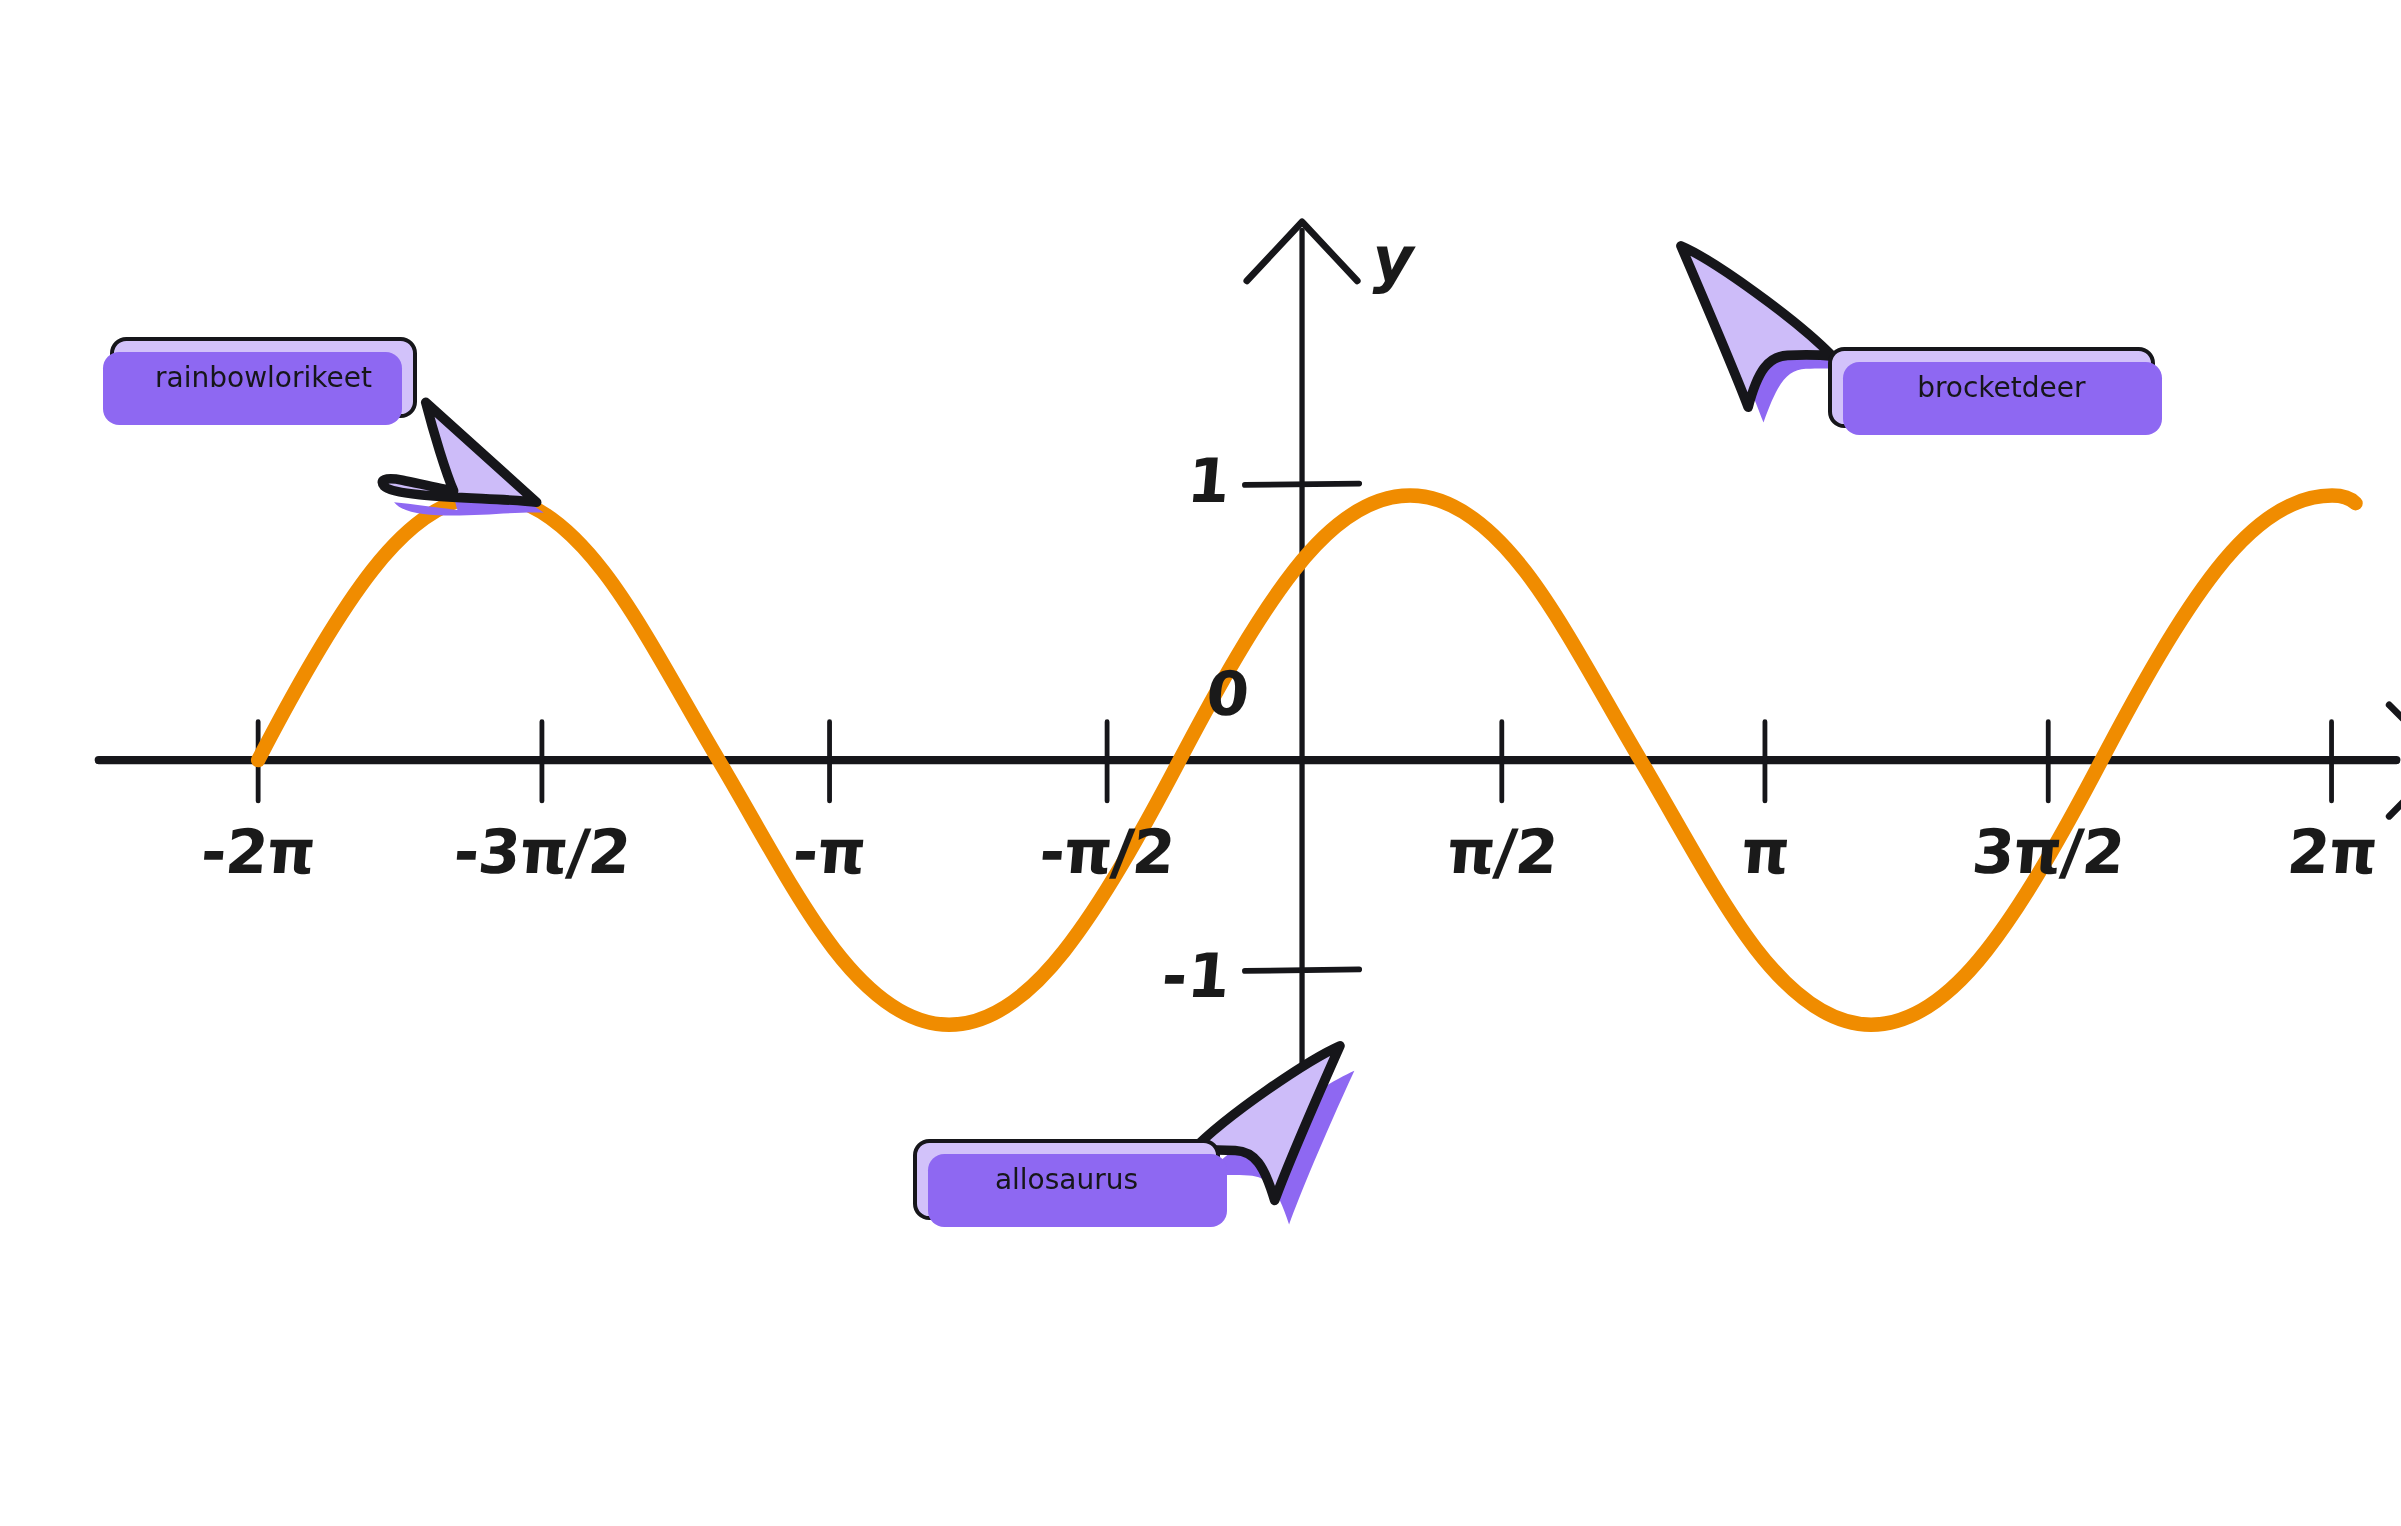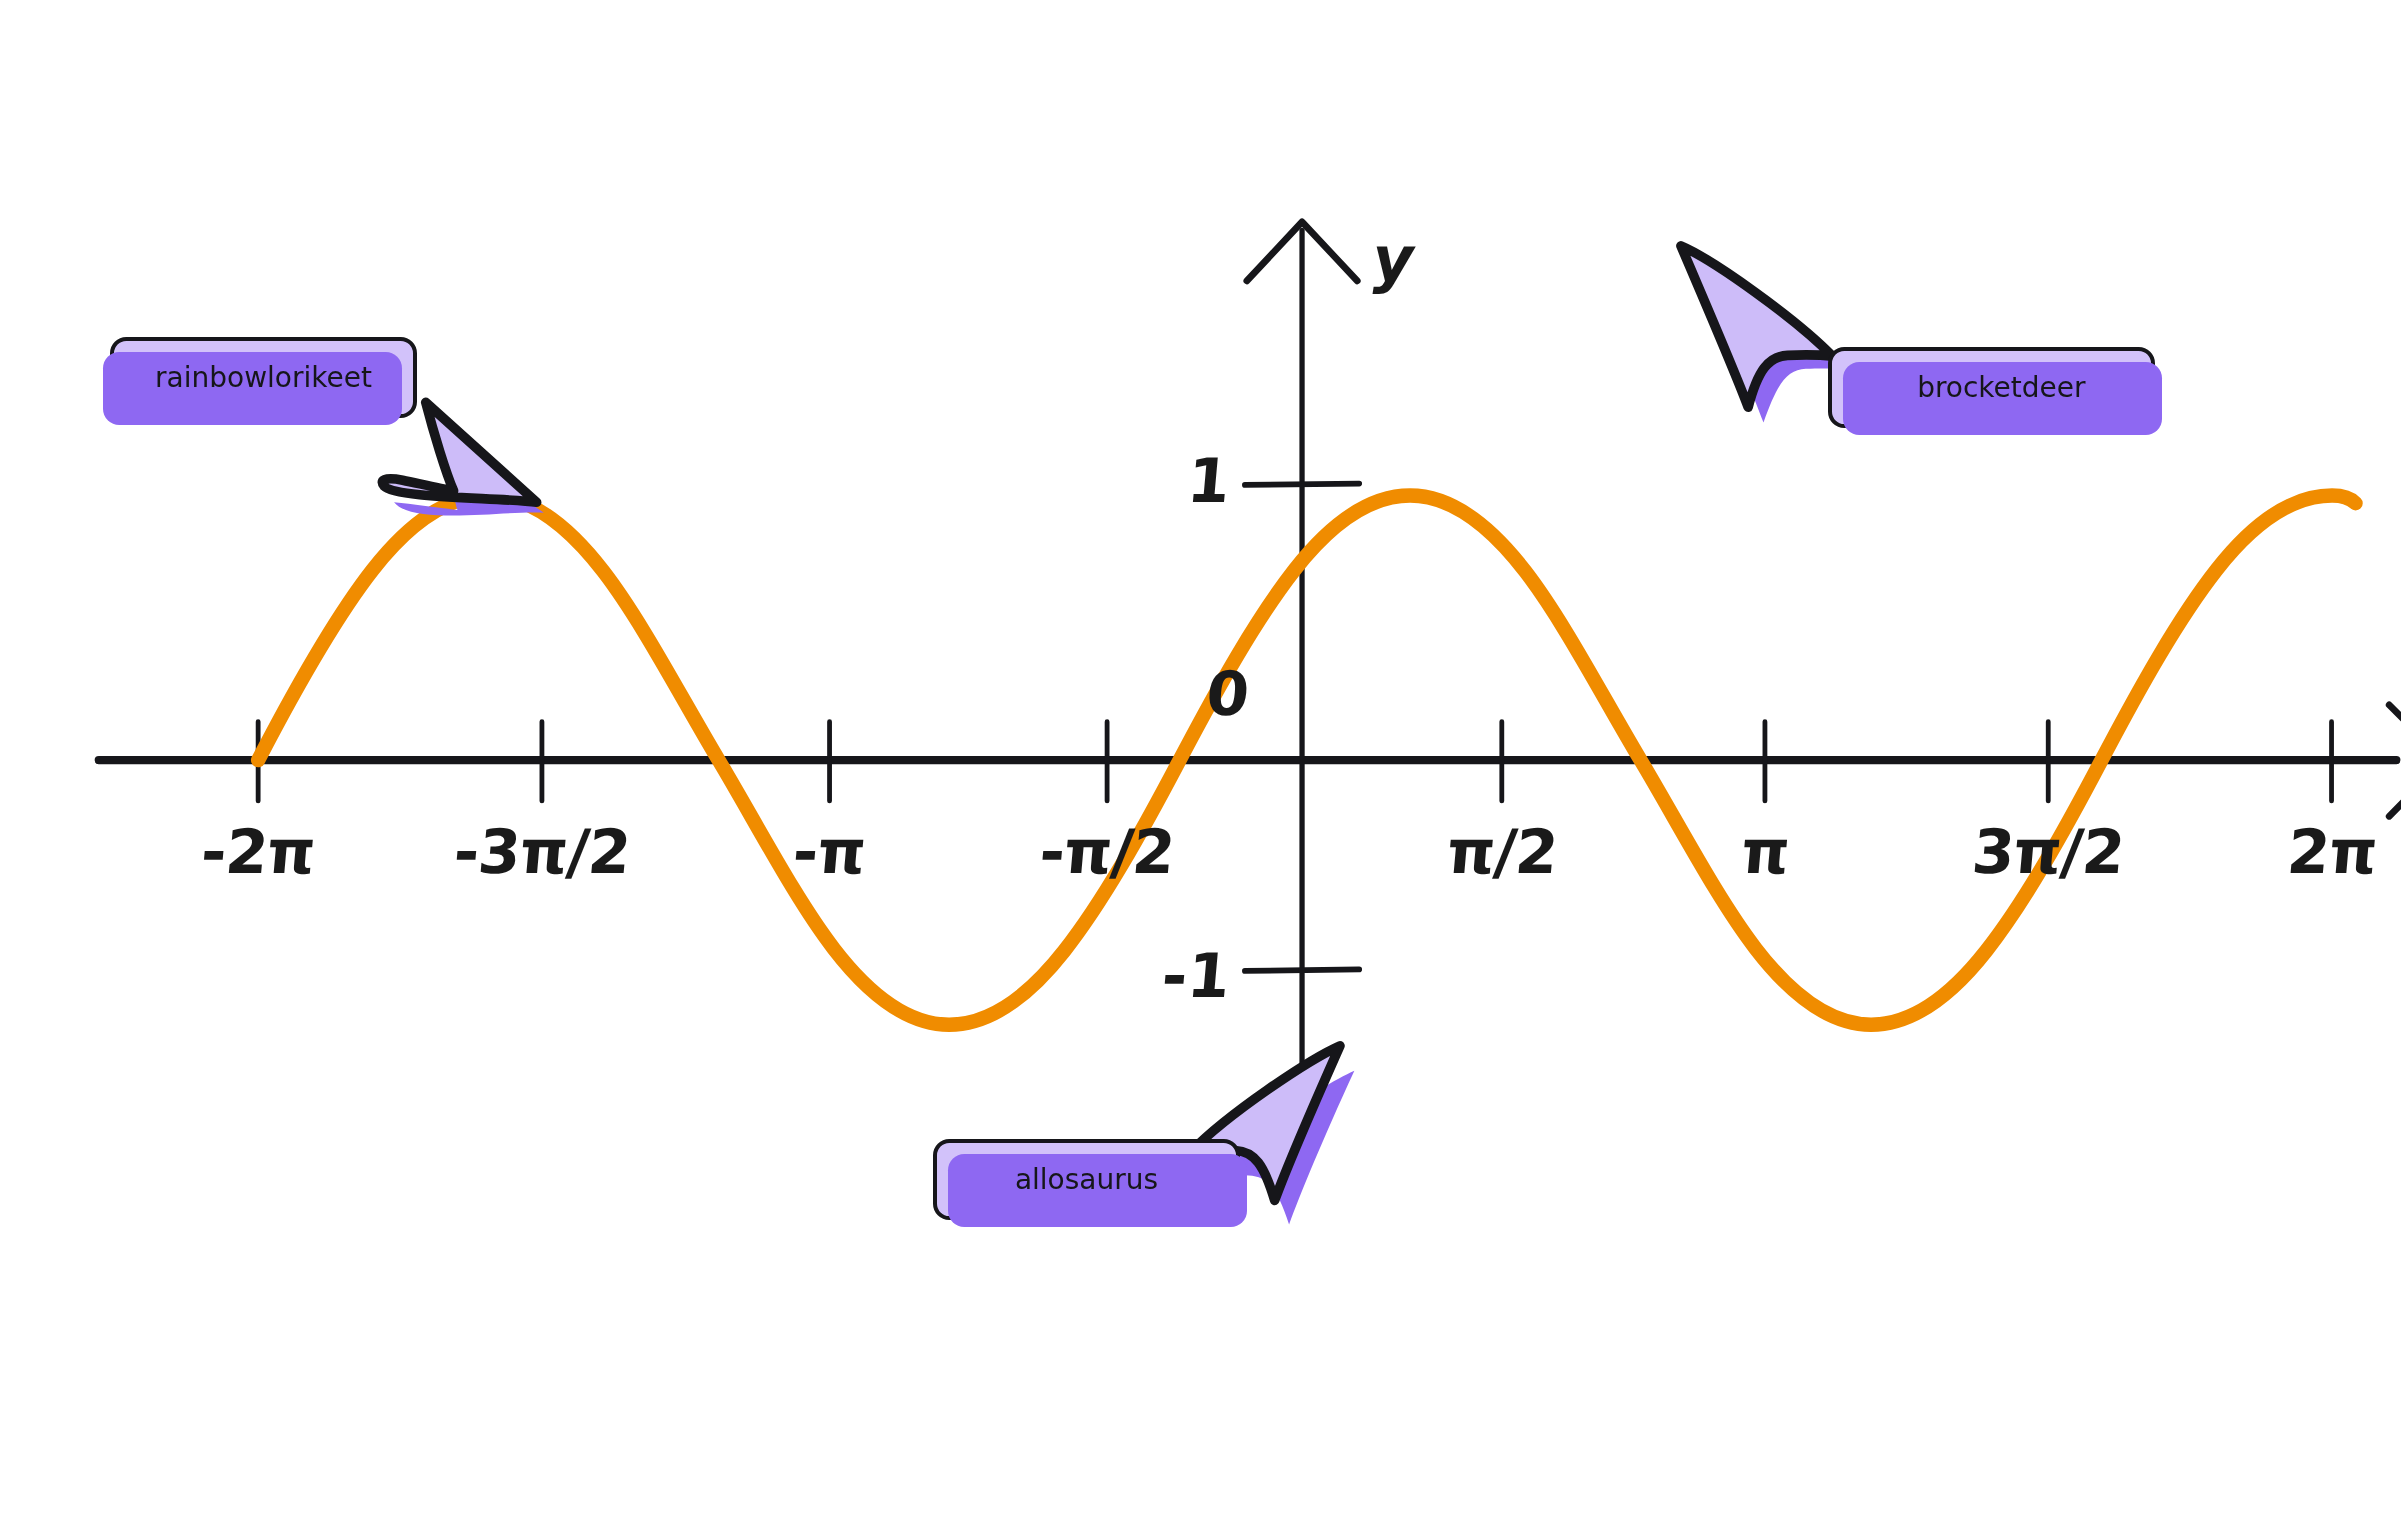--- a/index.html
+++ b/index.html
@@ -169,16 +169,16 @@
                C 2528,2394 2496,2396 2480,2398
                C 2556,2320 2726,2206 2790,2178
                Z" fill="#cdbcf9" stroke="#16161a" stroke-width="20" stroke-linejoin="round" stroke-linecap="round"></path>
     </g>
   </svg>
 
   <div class="chip" style="left:110px; top:337px; width:307px; height:81px;">rainbowlorikeet</div>
 
   <div class="chip shadow-right" style="left:1828px; top:347px; width:327px; height:81px;padding-left:36px;">brocketdeer</div>
 
-  <div class="chip shadow-right" style="left:913px; top:1139px; width:307px; height:81px;margin-left:20px;">allosaurus</div>
+  <div class="chip shadow-right" style="left:913px; top:1139px; width:307px; height:81px;">allosaurus</div>
 
 </div>
 
 
 </body></html>

